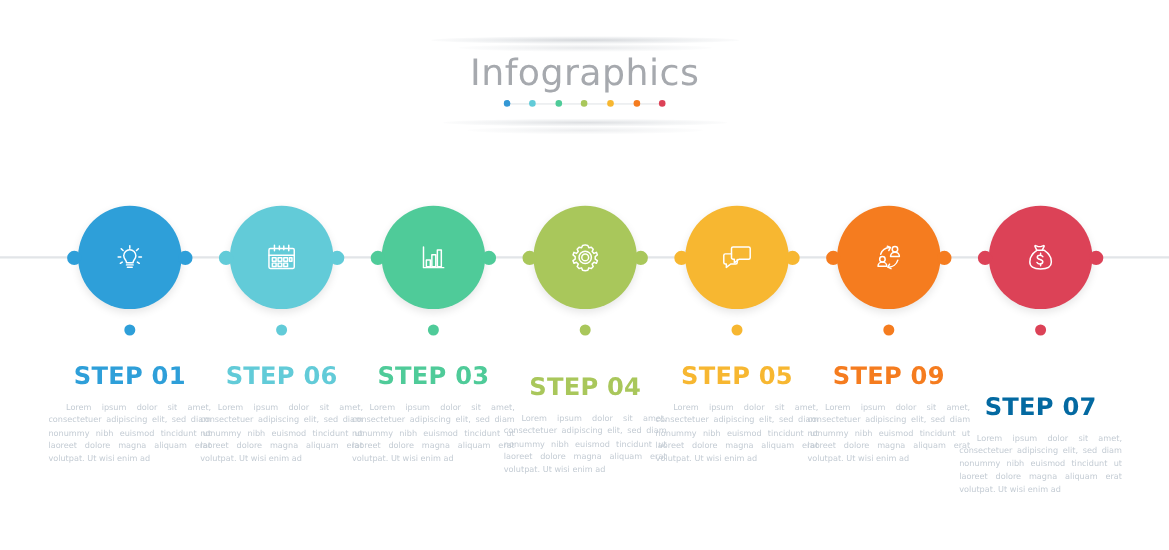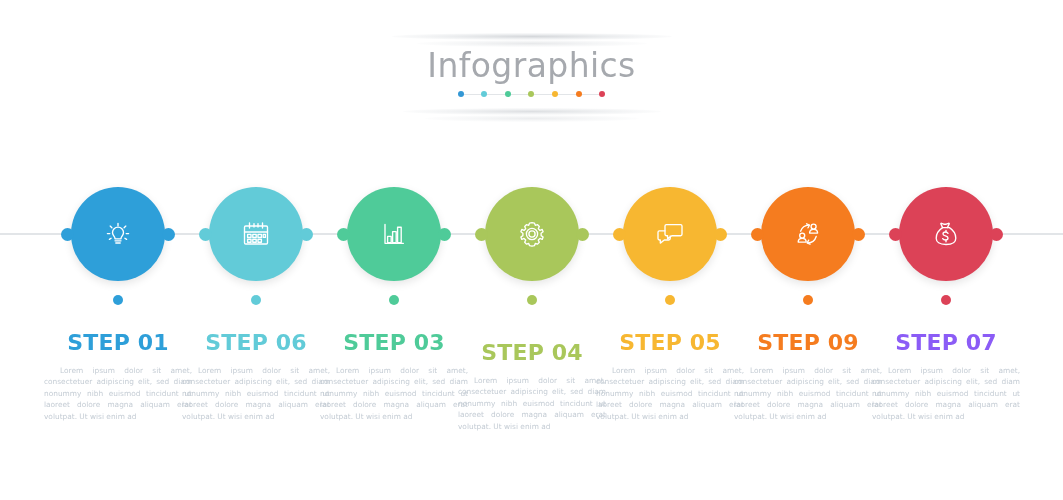--- a/index.html
+++ b/index.html
@@ -338,16 +338,16 @@
     </div>
     <div class="caption" style="left: 590px;">
       <div class="caption-title" style="color: rgb(247, 183, 49);">STEP 05</div>
       <div class="caption-body">Lorem ipsum dolor sit amet, consectetuer adipiscing elit, sed diam nonummy nibh euismod tincidunt ut laoreet dolore magna aliquam erat volutpat. Ut wisi enim ad</div>
     </div>
     <div class="caption" style="left: 728px;">
       <div class="caption-title" style="color: rgb(245, 124, 31);">STEP 09</div>
       <div class="caption-body">Lorem ipsum dolor sit amet, consectetuer adipiscing elit, sed diam nonummy nibh euismod tincidunt ut laoreet dolore magna aliquam erat volutpat. Ut wisi enim ad</div>
     </div>
     <div class="caption" style="left: 866px;">
-      <div class="caption-title" style="color: #8b5cf6;">STEP 07</div>
+      <div class="caption-title" style="color: #0369a1; margin-top: 28px;">STEP 07</div>
       <div class="caption-body">Lorem ipsum dolor sit amet, consectetuer adipiscing elit, sed diam nonummy nibh euismod tincidunt ut laoreet dolore magna aliquam erat volutpat. Ut wisi enim ad</div>
     </div>
   </div>
 
 </body></html>

